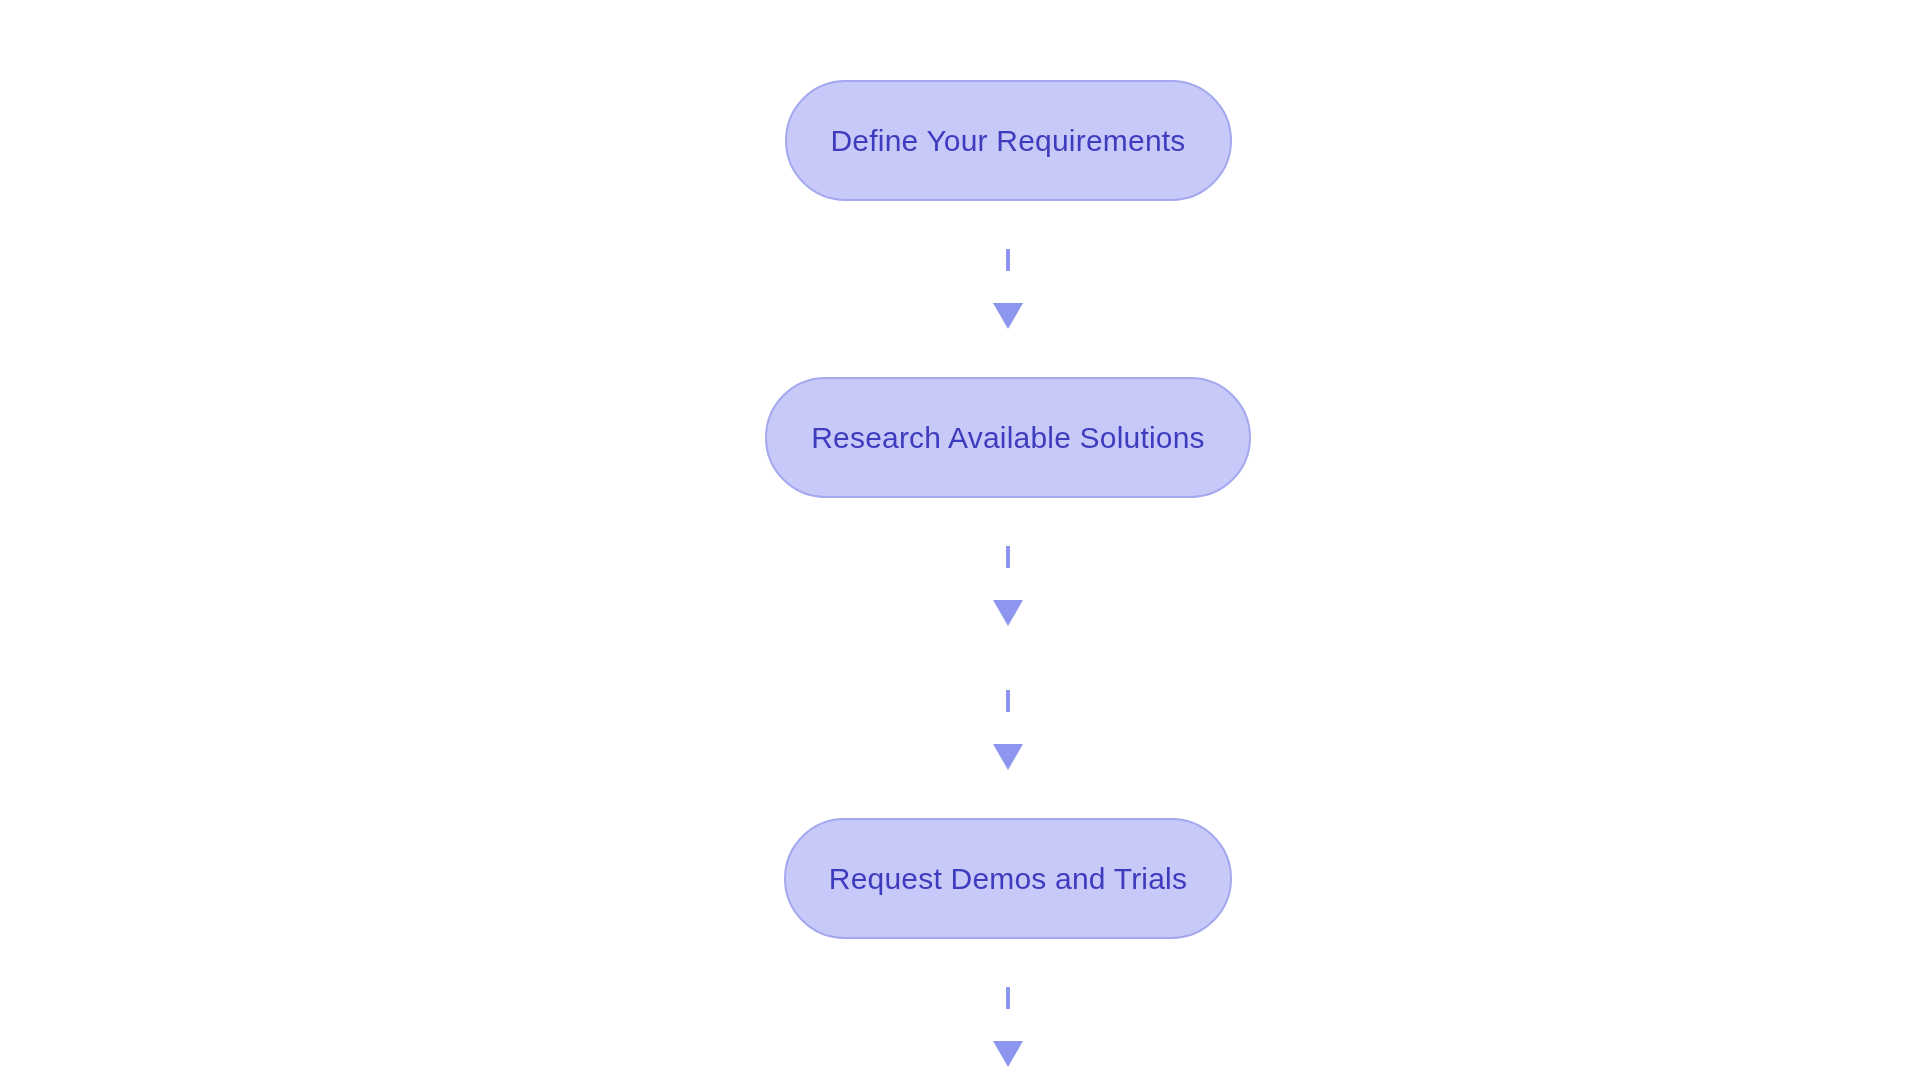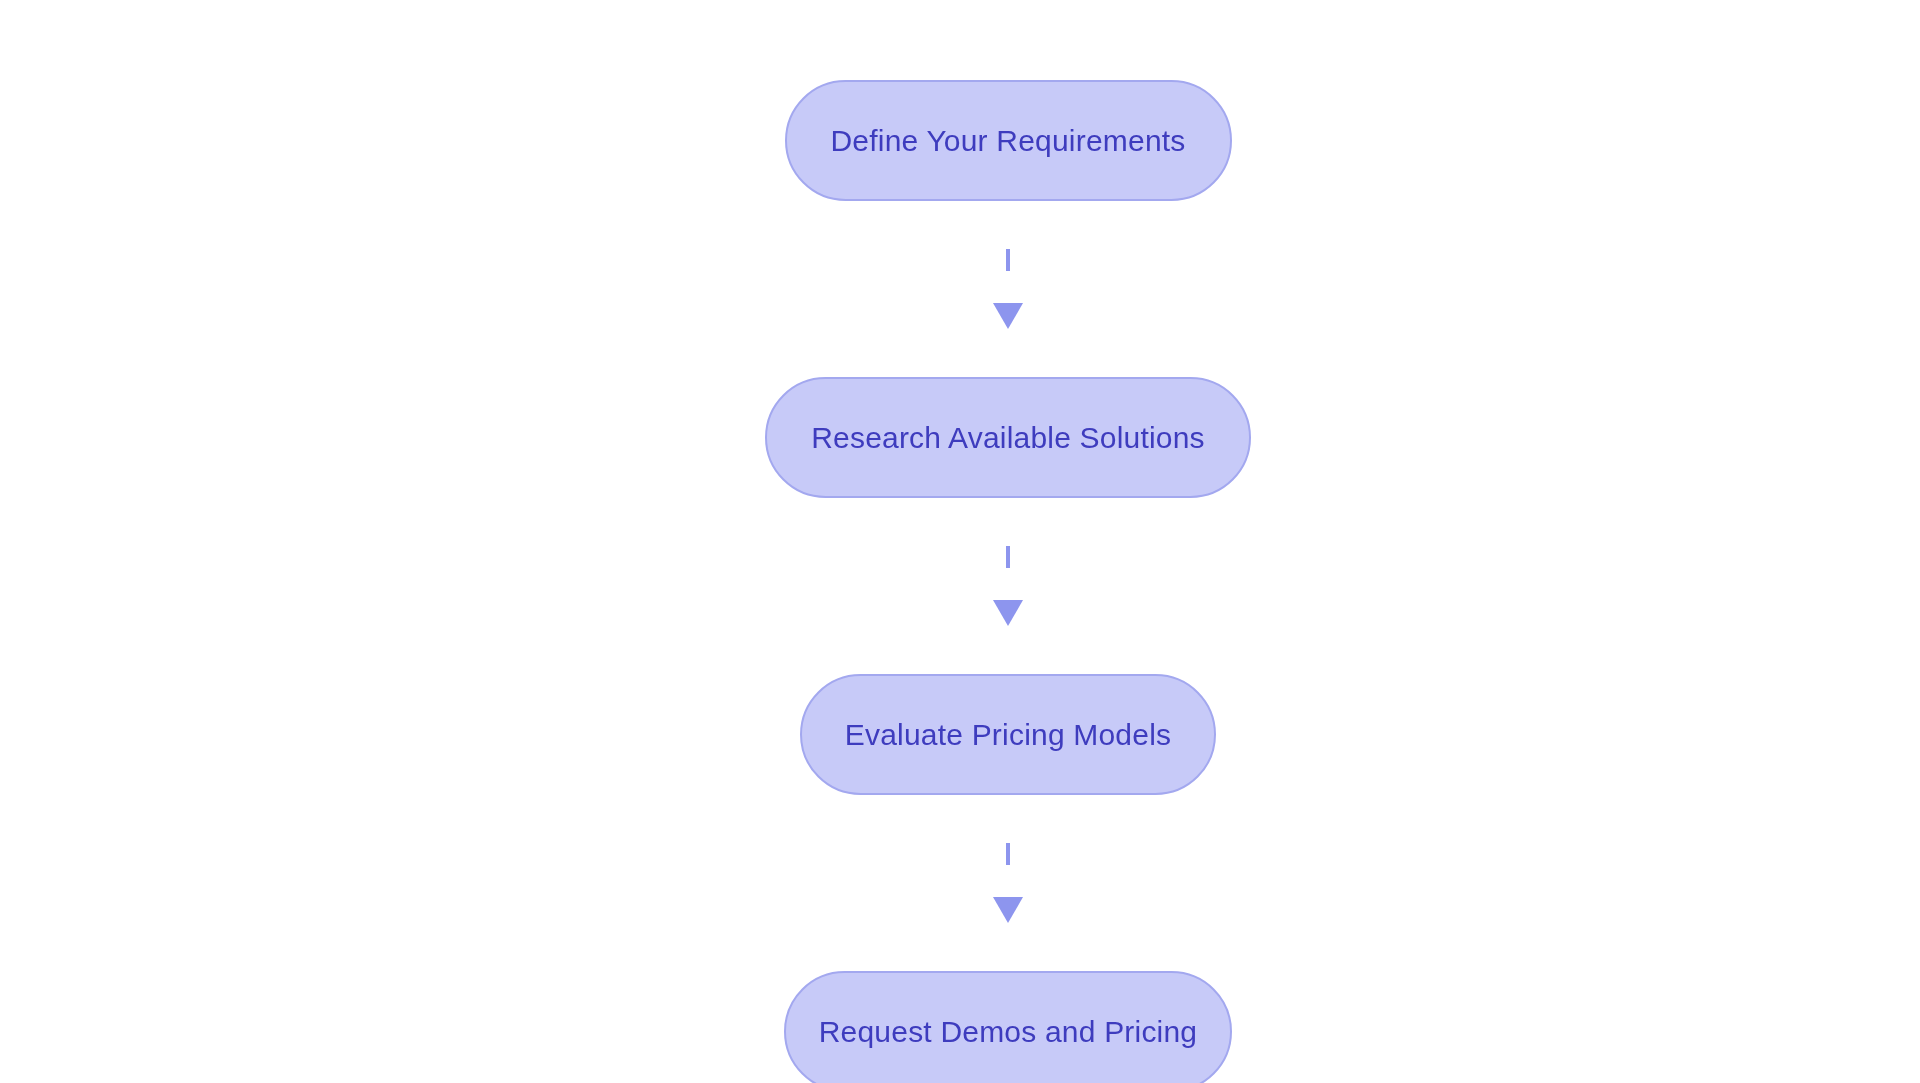--- a/index.html
+++ b/index.html
@@ -76,31 +76,28 @@
 
   <div class="node node-2">
     <span>Research Available Solutions</span>
   </div>
 
   <div class="arrow">
     <div class="arrow-line"></div>
     <div class="arrow-head"></div>
   </div>
 
-  <div class="node node-3">
-    <span>Evaluate Pricing Models</span>
-  </div>
 
   <div class="arrow">
     <div class="arrow-line"></div>
     <div class="arrow-head"></div>
   </div>
 
   <div class="node node-4">
-    <span>Request Demos and Pricing</span>
+    <span>Request Demos and Trials</span>
   </div>
 
   <div class="arrow">
     <div class="arrow-line"></div>
     <div class="arrow-head"></div>
   </div>
 
 
 </div>
 

